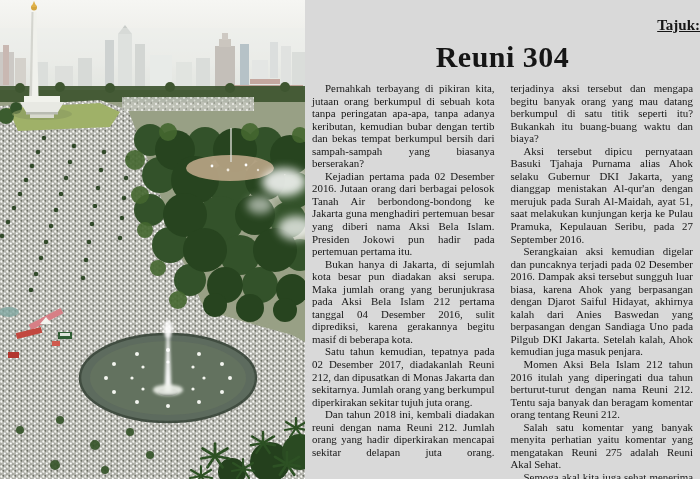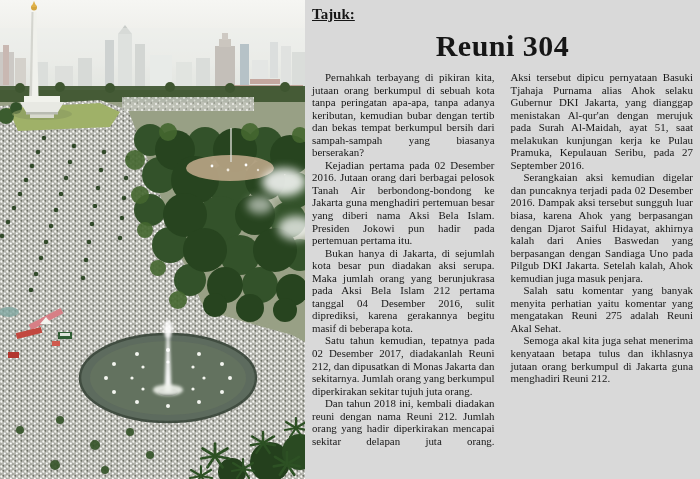--- a/index.html
+++ b/index.html
@@ -1,21 +1,21 @@
 <!DOCTYPE html>
 <html><head>
 <meta charset="utf-8">
 <style>
   html,body{margin:0;padding:0;}
   body{width:700px;height:479px;overflow:hidden;font-family:"Liberation Serif",serif;}
   .page{position:relative;width:700px;height:479px;background:#d9d9d9;overflow:hidden;}
   .photo{position:absolute;left:0;top:0;width:305px;height:479px;overflow:hidden;}
   .photo svg{display:block;}
   .editorial{position:absolute;left:305px;top:0;width:395px;height:479px;color:#161616;}
-  .kicker{padding:5px 0 0 7px;font-size:15px;font-weight:bold;text-decoration:underline;line-height:18px;}
+  .kicker{padding:16px 0 0 7px;font-size:15px;font-weight:bold;text-decoration:underline;line-height:18px;text-align:right;}
   .title{margin:7px 0 9px 0;font-size:30px;font-weight:bold;text-align:center;line-height:32px;letter-spacing:.5px;}
   .columns{display:flex;gap:16px;padding:0 7px;height:402px;overflow:hidden;}
   .col{width:186px;}
   .para{margin:0;font-size:10.9px;line-height:12.55px;text-align:justify;text-indent:13px;word-spacing:-0.2px;}
   .col2 .para:first-child{text-indent:0;}
   .col1 .para:last-child{text-align-last:justify;}
 </style>
 </head>
 <body>
 
@@ -286,21 +286,23 @@
     <h1 class="title">Reuni 304</h1>
     <div class="columns">
       <div class="col col1">
           <p class="para">Pernahkah terbayang di pikiran kita, jutaan orang berkumpul di sebuah kota tanpa peringatan apa-apa, tanpa adanya keributan, kemudian bubar dengan tertib dan bekas tempat berkumpul bersih dari sampah-sampah yang biasanya berserakan?</p>
           <p class="para">Kejadian pertama pada 02 Desember 2016. Jutaan orang dari berbagai pelosok Tanah Air berbondong-bondong ke Jakarta guna menghadiri pertemuan besar yang diberi nama Aksi Bela Islam. Presiden Jokowi pun hadir pada pertemuan pertama itu.</p>
           <p class="para">Bukan hanya di Jakarta, di sejumlah kota besar pun diadakan aksi serupa. Maka jumlah orang yang berunjukrasa pada Aksi Bela Islam 212 pertama tanggal 04 Desember 2016, sulit diprediksi, karena gerakannya begitu masif di beberapa kota.</p>
           <p class="para">Satu tahun kemudian, tepatnya pada 02 Desember 2017, diadakanlah Reuni 212, dan dipusatkan di Monas Jakarta dan sekitarnya. Jumlah orang yang berkumpul diperkirakan sekitar tujuh juta orang.</p>
           <p class="para">Dan tahun 2018 ini, kembali diadakan reuni dengan nama Reuni 212. Jumlah orang yang hadir diperkirakan mencapai sekitar delapan juta orang.</p>
         </div>
       <div class="col col2">
+          <p class="para">terjadinya aksi tersebut dan mengapa begitu banyak orang yang mau datang berkumpul di satu titik seperti itu? Bukankah itu buang-buang waktu dan biaya?</p>
           <p class="para">Aksi tersebut dipicu pernyataan Basuki Tjahaja Purnama alias Ahok selaku Gubernur DKI Jakarta, yang dianggap menistakan Al-qur'an dengan merujuk pada Surah Al-Maidah, ayat 51, saat melakukan kunjungan kerja ke Pulau Pramuka, Kepulauan Seribu, pada 27 September 2016.</p>
           <p class="para">Serangkaian aksi kemudian digelar dan puncaknya terjadi pada 02 Desember 2016. Dampak aksi tersebut sungguh luar biasa, karena Ahok yang berpasangan dengan Djarot Saiful Hidayat, akhirnya kalah dari Anies Baswedan yang berpasangan dengan Sandiaga Uno pada Pilgub DKI Jakarta. Setelah kalah, Ahok kemudian juga masuk penjara.</p>
+          <p class="para">Momen Aksi Bela Islam 212 tahun 2016 itulah yang diperingati dua tahun berturut-turut dengan nama Reuni 212. Tentu saja banyak dan beragam komentar orang tentang Reuni 212.</p>
           <p class="para">Salah satu komentar yang banyak menyita perhatian yaitu komentar yang mengatakan Reuni 275 adalah Reuni Akal Sehat.</p>
           <p class="para">Semoga akal kita juga sehat menerima kenyataan betapa tulus dan ikhlasnya jutaan orang berkumpul di Jakarta guna menghadiri Reuni 212.</p>
         </div>
     </div>
   </div>
 
 </div>
 
 </body></html>

